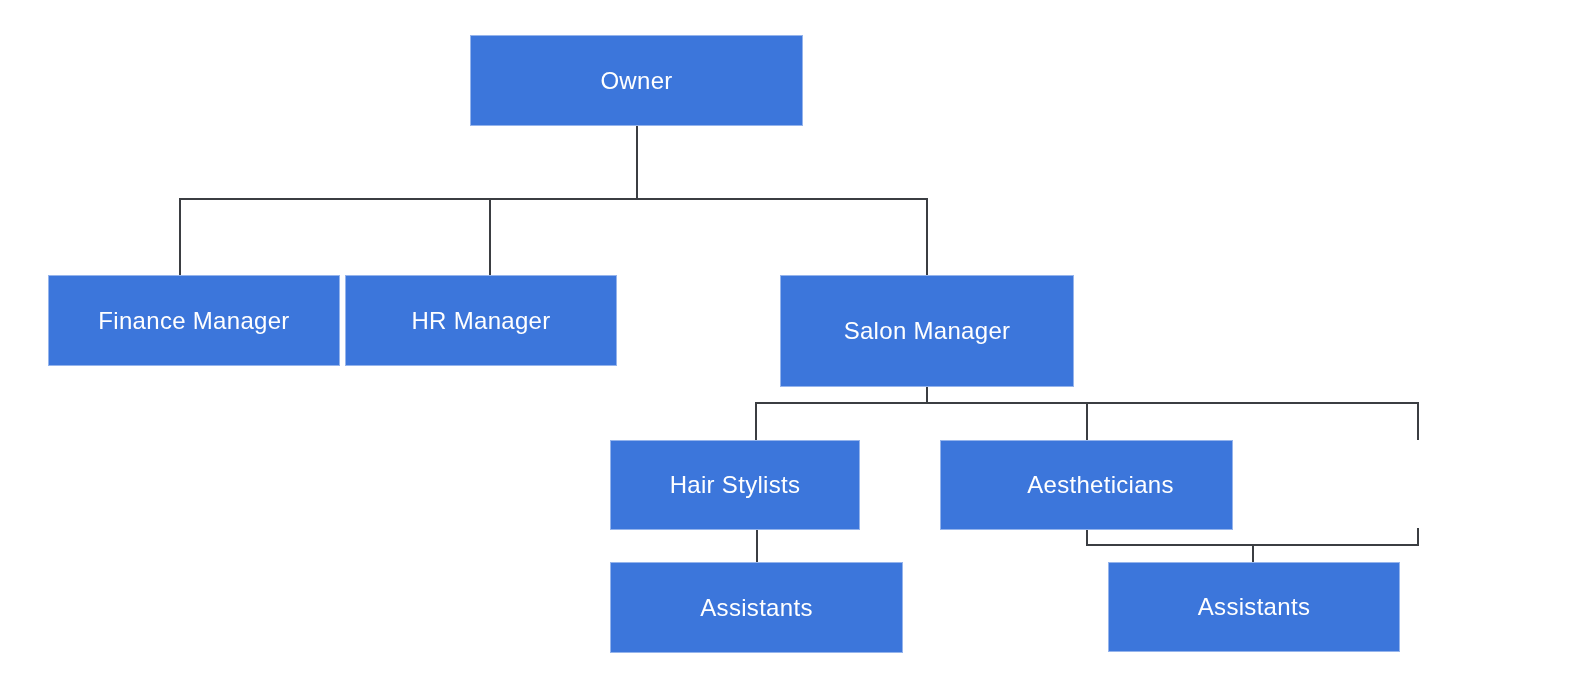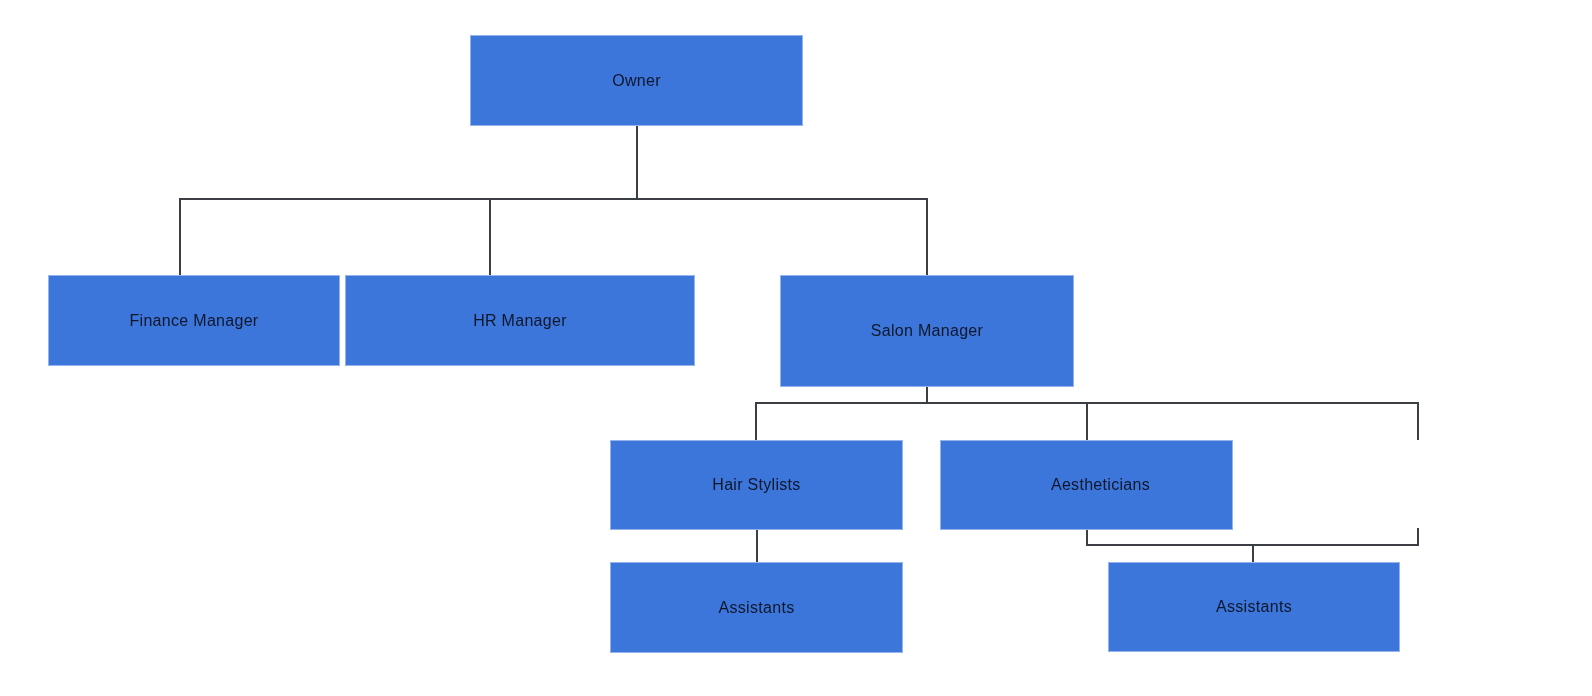--- a/index.html
+++ b/index.html
@@ -6,33 +6,33 @@
   .canvas{
     position:relative;
     width:1592px;height:696px;
     background:#ffffff;
     font-family:"Liberation Sans", sans-serif;
     overflow:hidden;
   }
   .node{
     position:absolute;
     background:#3c76db;
-    color:#0f172a;
+    color:#ffffff;
     display:flex;align-items:center;justify-content:center;
-    font-size:16px;font-weight:400;letter-spacing:0.3px;
+    font-size:24px;font-weight:400;letter-spacing:0.3px;
     box-sizing:border-box;
     border:1px solid rgba(222,232,250,0.55);
   }
   .node-label{white-space:nowrap;}
   
   #n-owner   {left:470px; top:35px;  width:333px; height:91px;}
   #n-finance {left:48px;  top:275px; width:292px; height:91px;}
-  #n-hr      {left:345px; top:275px; width:350px; height:91px;}
+  #n-hr      {left:345px; top:275px; width:272px; height:91px;}
   #n-salon   {left:780px; top:275px; width:294px; height:112px;}
-  #n-hair    {left:610px; top:440px; width:293px; height:90px;}
+  #n-hair    {left:610px; top:440px; width:250px; height:90px;}
   #n-aesth   {left:940px; top:440px; width:293px; height:90px;padding-left:28px;}
   #n-cosmo   {left:1272px;top:440px; width:292px; height:90px;}
   #n-assist1 {left:610px; top:562px; width:293px; height:91px;}
   #n-assist2 {left:1108px;top:562px; width:292px; height:90px;}
   
   .ln{position:absolute;background:#3b3e42;}
   #ln-owner-drop   {left:636px; top:126px; width:2px;   height:74px;}
   #ln-h-top        {left:179px; top:198px; width:749px; height:2px;}
   #ln-finance-drop {left:179px; top:200px; width:2px;   height:75px;}
   #ln-hr-drop      {left:489px; top:200px; width:2px;   height:75px;}

